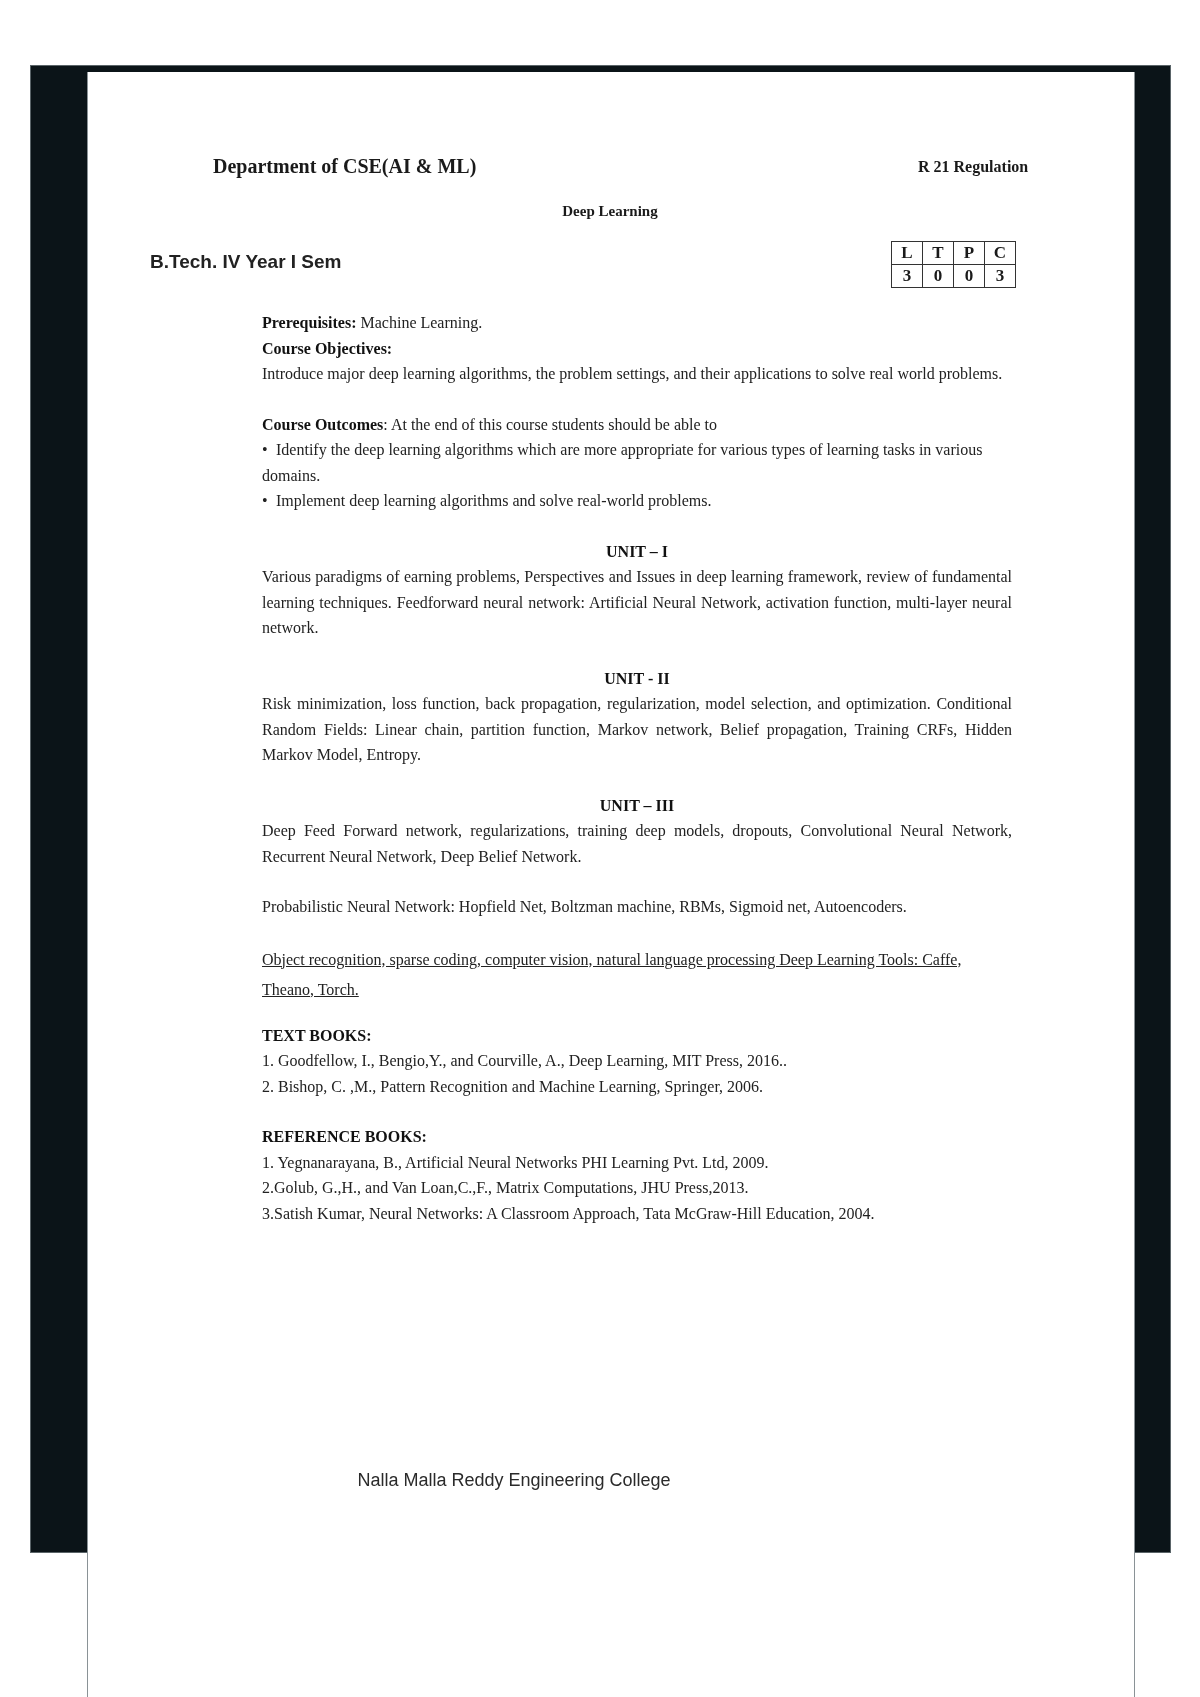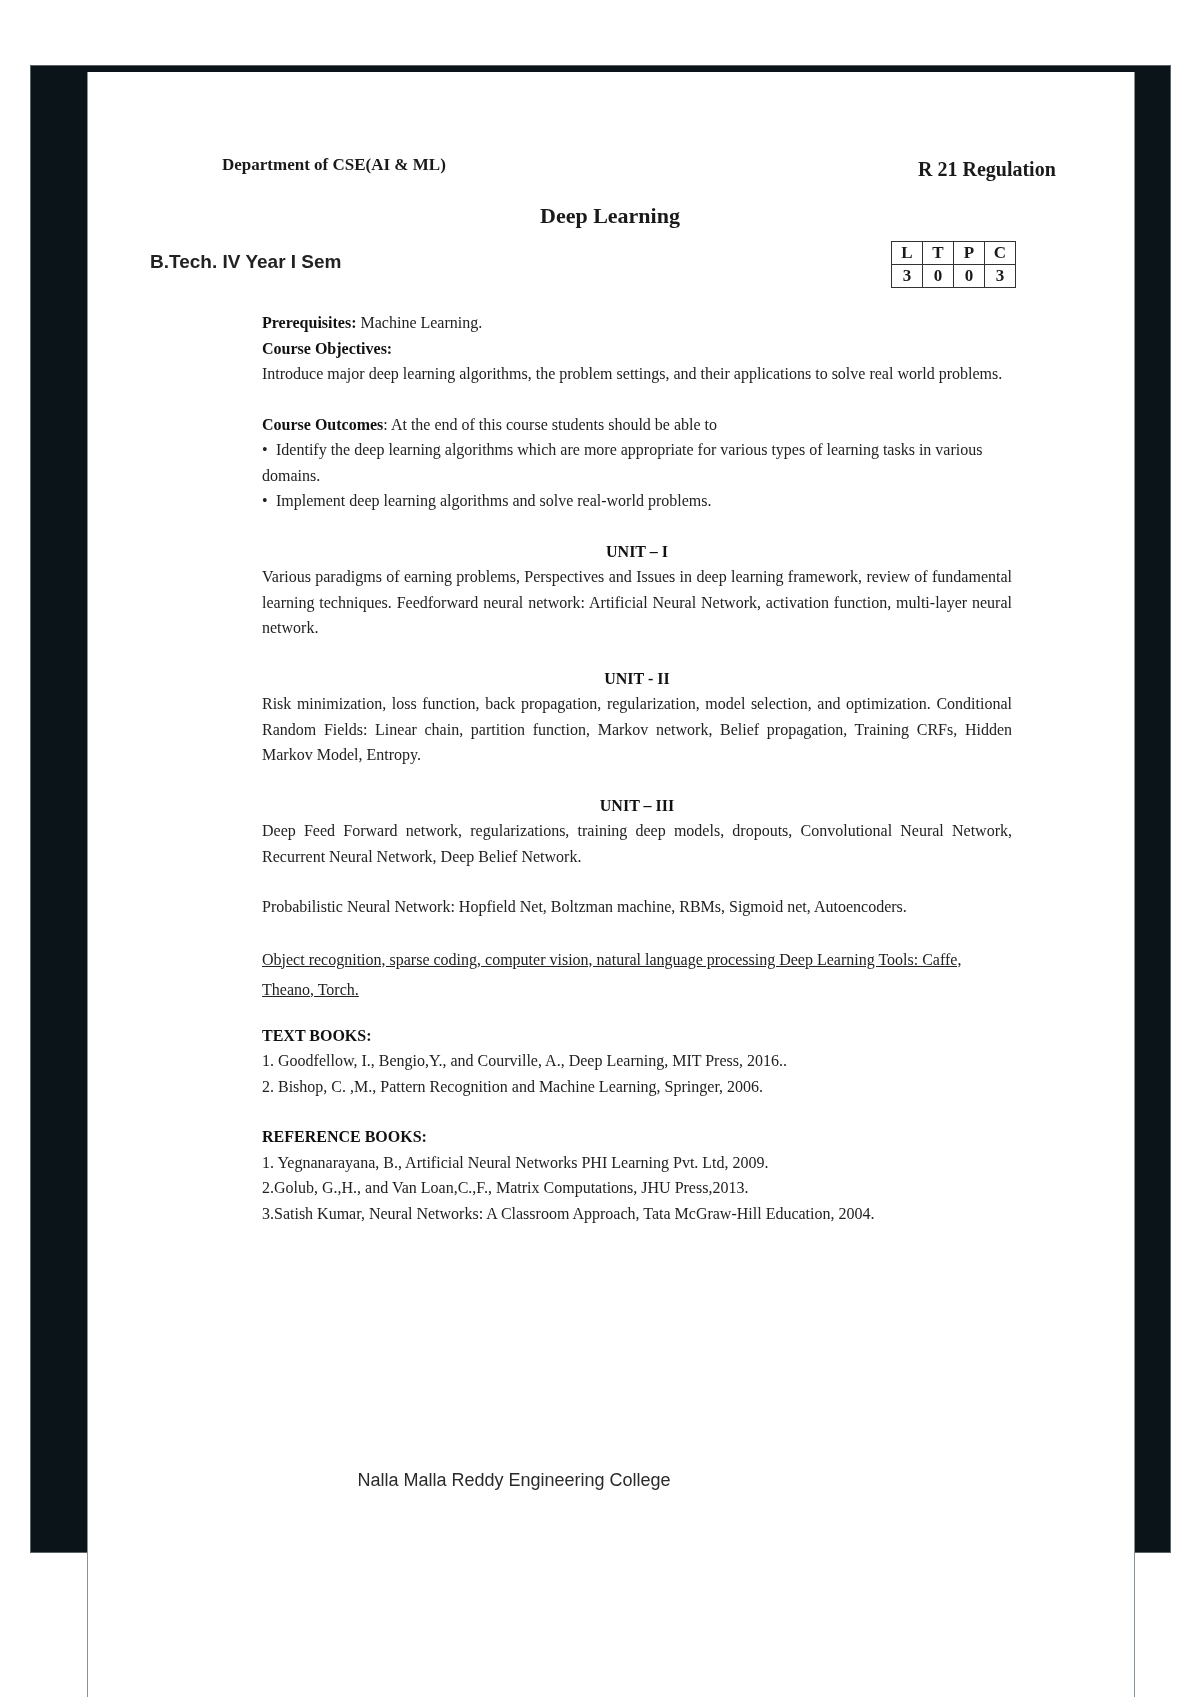--- a/index.html
+++ b/index.html
@@ -31,30 +31,30 @@
       top: 72px;
       width: 1048px;
       height: 1625px;
       background: #ffffff;
       border-left: 1px solid #8a9296;
       border-right: 1px solid #8a9296;
       box-sizing: border-box;
     }
     .abs { position: absolute; }
     .hdr-dept {
-      left: 222px; top: 155px;
-      font-size: 17px; font-weight: bold;
+      left: 213px; top: 155px;
+      font-size: 20px; font-weight: bold;
     }
     .hdr-reg {
       left: 918px; top: 158px;
-      font-size: 20px; font-weight: bold;
+      font-size: 16px; font-weight: bold;
     }
     .title {
       left: 0; width: 1200px; top: 203px; text-align: center;
-      font-size: 22px; font-weight: bold;
+      font-size: 15px; font-weight: bold;
       padding-left: 20px; box-sizing: border-box;
     }
     .sem {
       left: 150px; top: 251px;
       font-family: "Liberation Sans", sans-serif;
       font-size: 19px; font-weight: bold;
       color: #222;
     }
     table.ltpc {
       position: absolute;

